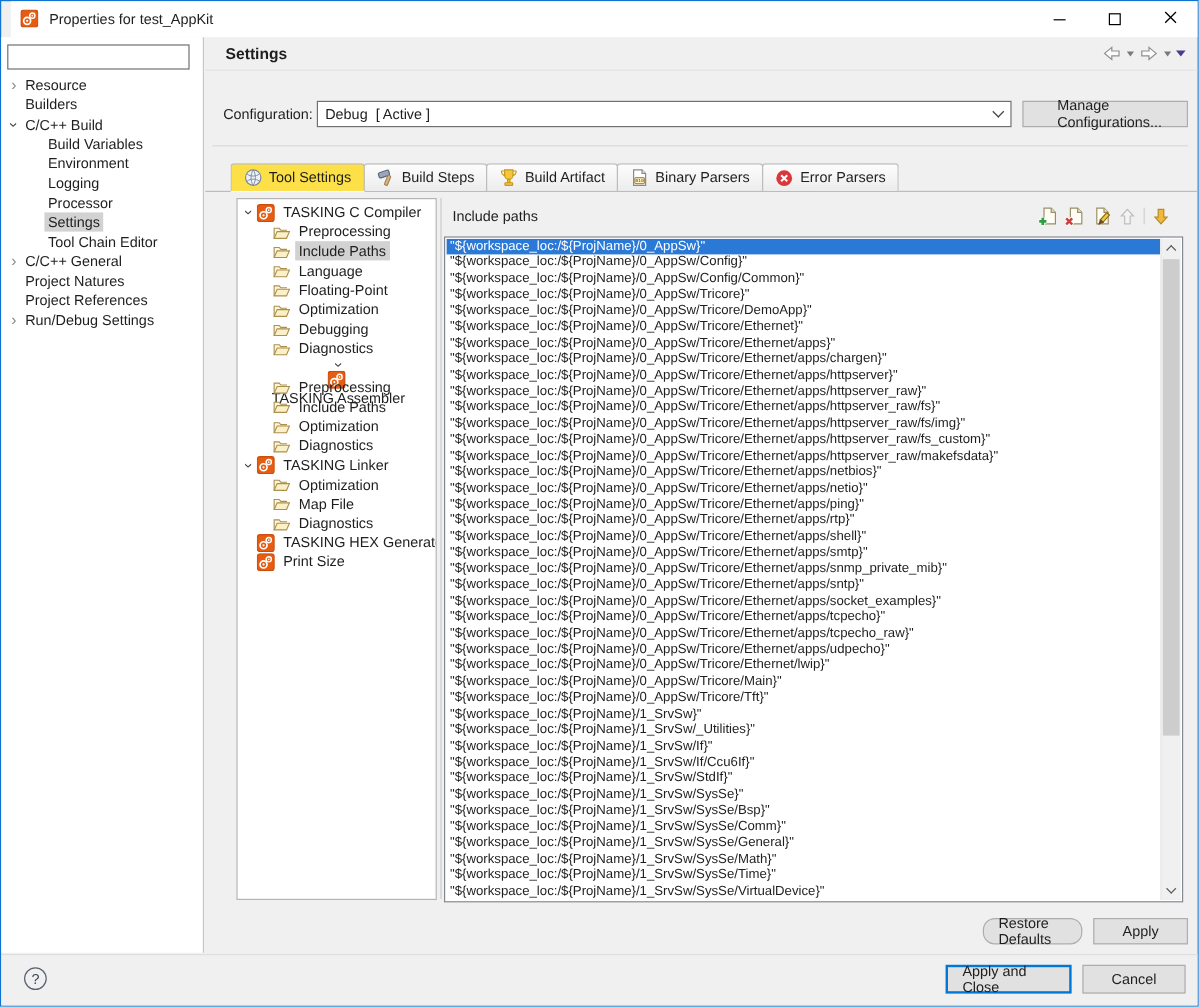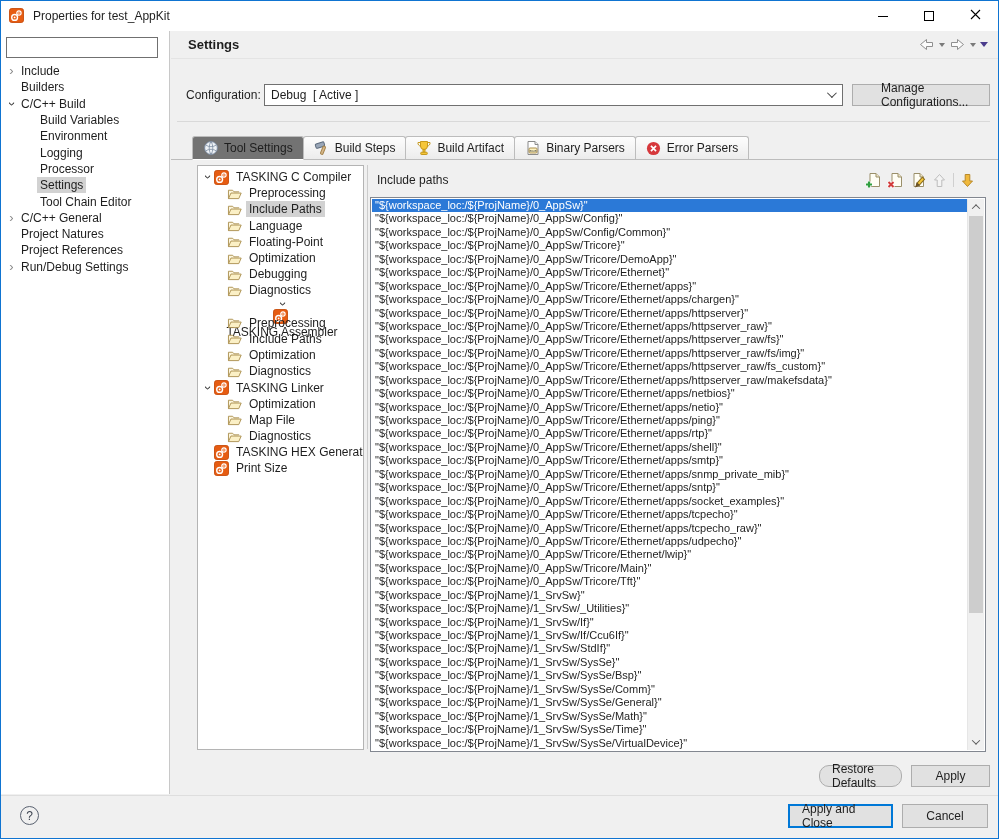--- a/index.html
+++ b/index.html
@@ -1,21 +1,21 @@
 <!DOCTYPE html>
 <html><head>
 <meta charset="utf-8">
 <style>
   *{margin:0;padding:0;box-sizing:border-box;}
   html,body{background:#fff;}
   body{font-family:"Liberation Sans",sans-serif;font-size:12px;color:#1e1e1e;}
   .window{position:relative;width:999px;height:839px;border:1px solid #0f74d1;background:#f0f0f0;overflow:hidden;}
 
   
-  .titlebar{position:absolute;top:0;left:0;right:0;height:30px;background:#fff;display:flex;align-items:center;}
+  .titlebar{position:absolute;top:0;left:8px;right:0;height:30px;background:#fff;display:flex;align-items:center;}
   .title-icon{margin:0 7px 0 8px;width:17px;height:17px;display:inline-flex;}
   .title-text{font-size:12px;}
   .win-controls{margin-left:auto;display:flex;height:100%;}
   .win-btn{width:46px;height:100%;display:flex;align-items:center;justify-content:center;}
   .glyph-min{width:10px;height:1px;background:#000;display:block;}
   .glyph-max{width:10px;height:10px;border:1px solid #000;display:block;}
 
   
   .sidebar{position:absolute;top:30px;left:0;width:169px;bottom:44px;background:#fff;border-right:1px solid #c8c8c8;overflow:hidden;}
   .filter-input{position:absolute;top:6px;left:5px;width:152px;height:21px;border:1px solid #707070;background:#fff;font-family:"Liberation Sans",sans-serif;font-size:12px;padding:0 4px;outline:none;}
@@ -40,21 +40,21 @@
   .combo-value{flex:1;white-space:pre;}
   .dd-chev{width:7px;height:7px;border-right:1.3px solid #444;border-bottom:1.3px solid #444;transform:rotate(45deg) translateY(-2px);}
   .btn{height:22px;background:#e1e1e1;border:1px solid #adadad;font-family:"Liberation Sans",sans-serif;font-size:12px;display:flex;align-items:center;justify-content:center;padding:0 12px;cursor:default;}
   .manage-btn{width:138px;padding-left:28px;}
 
   .sep1{position:absolute;top:90px;left:6px;right:8px;height:1px;background:#d9d9d9;}
 
   
   .tabs{position:absolute;top:105px;left:21px;right:8px;height:23px;display:flex;align-items:flex-end;z-index:2;}
   .tab{height:23px;display:flex;align-items:center;gap:5px;padding:0 10px;border:1px solid #bcbcbc;border-bottom:none;border-radius:3px 3px 0 0;background:linear-gradient(#fdfdfd,#ececec);margin-right:-1px;position:relative;}
-  .tab.active{background:#737373;height:24px;z-index:3;border-bottom:1px solid #fff;margin-bottom:-1px;}
+  .tab.active{background:#fde047;height:24px;z-index:3;border-bottom:1px solid #fff;margin-bottom:-1px;}
   .tab-icon{display:inline-flex;width:16px;height:16px;align-items:center;justify-content:center;}
 
   .tabcontent{position:absolute;top:128px;left:0;right:0;height:593px;border-top:1px solid #bcbcbc;z-index:1;}
   .tool-panel{position:absolute;left:26px;top:5px;width:167px;height:585px;background:#fff;border:1px solid #b4b4b4;overflow:hidden;padding-top:3px;}
   .tool-row{height:16.2px;display:flex;align-items:center;white-space:nowrap;cursor:default;}
   .tool-icon{display:inline-flex;width:15px;min-width:15px;height:15px;margin-right:4px;align-items:center;}
   .tool-label{padding:1px 3px;}
   .tool-label.sel-bg{background:#d2d2d2;}
   .sash{position:absolute;left:196px;top:5px;bottom:3px;width:1px;background:#cccccc;}
 
@@ -117,21 +117,21 @@
             </svg></span>
         </div>
     </div>
   </div>
 
   <div class="sidebar">
     <input class="filter-input" type="text" value="" style="">
     <div class="nav-tree">
         <div class="nav-row" style="padding-left: 4px;">
           <span class="chev">›</span>
-          <span class="nav-label">Include</span>
+          <span class="nav-label">Resource</span>
         </div>
         <div class="nav-row" style="padding-left: 4px;">
           <span class="chev"></span>
           <span class="nav-label">Builders</span>
         </div>
         <div class="nav-row" style="padding-left: 4px;">
           <span class="chev exp">›</span>
           <span class="nav-label">C/C++ Build</span>
         </div>
         <div class="nav-row" style="padding-left: 23px;">

